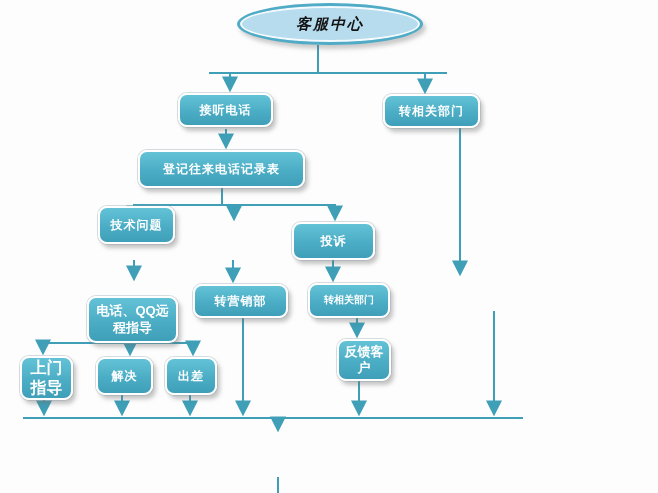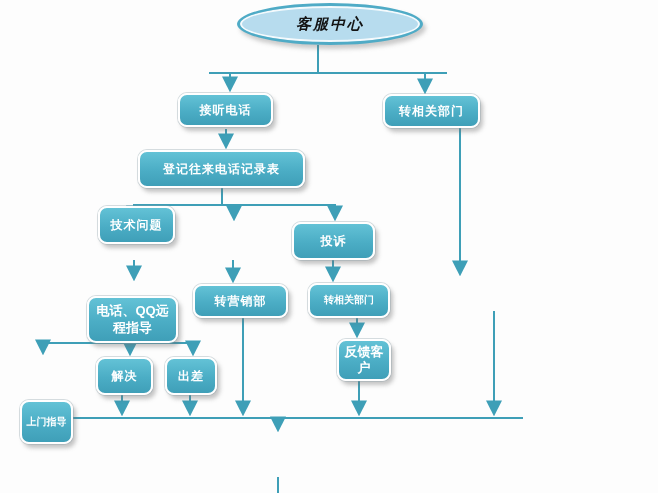--- a/index.html
+++ b/index.html
@@ -27,21 +27,21 @@
   #n-answer  {left:178px;top:93px; width:95px; height:34px;}
   #n-callback{left:383px;top:94px; width:97px; height:34px;}
   #n-register{left:138px;top:150px;width:167px;height:38px;}
   #n-tech    {left:98px; top:206px;width:77px; height:38px;align-items:center;}
   #n-consult {left:193px;top:222px;width:79px; height:38px;}
   #n-complain{left:292px;top:222px;width:83px; height:38px;}
   #n-remote  {left:87px; top:296px;width:91px; height:47px;font-size:13px;letter-spacing:0;}
   #n-market  {left:193px;top:284px;width:95px; height:34px;justify-content:flex-end;}
   #n-relevant{left:308px;top:283px;width:82px; height:35px;font-size:10px;letter-spacing:0;justify-content:center;}
   #n-collect {left:428px;top:278px;width:142px;height:33px;}
-  #n-onsite  {left:20px; top:356px;width:53px; height:44px;font-size:10px;letter-spacing:0;margin-top:44px;}
+  #n-onsite  {left:20px; top:356px;width:53px; height:44px;font-size:16px;letter-spacing:0;}
   #n-solve   {left:96px; top:357px;width:57px; height:38px;}
   #n-trip    {left:165px;top:357px;width:52px; height:38px;}
   #n-feedback{left:337px;top:339px;width:54px; height:42px;font-size:13px;letter-spacing:0;justify-content:center;}
   #n-record  {left:232px;top:432px;width:98px; height:45px;}
   .nl{display:block;width:100%;}
 </style>
 </head>
 <body>
 
 <div class="canvas">

